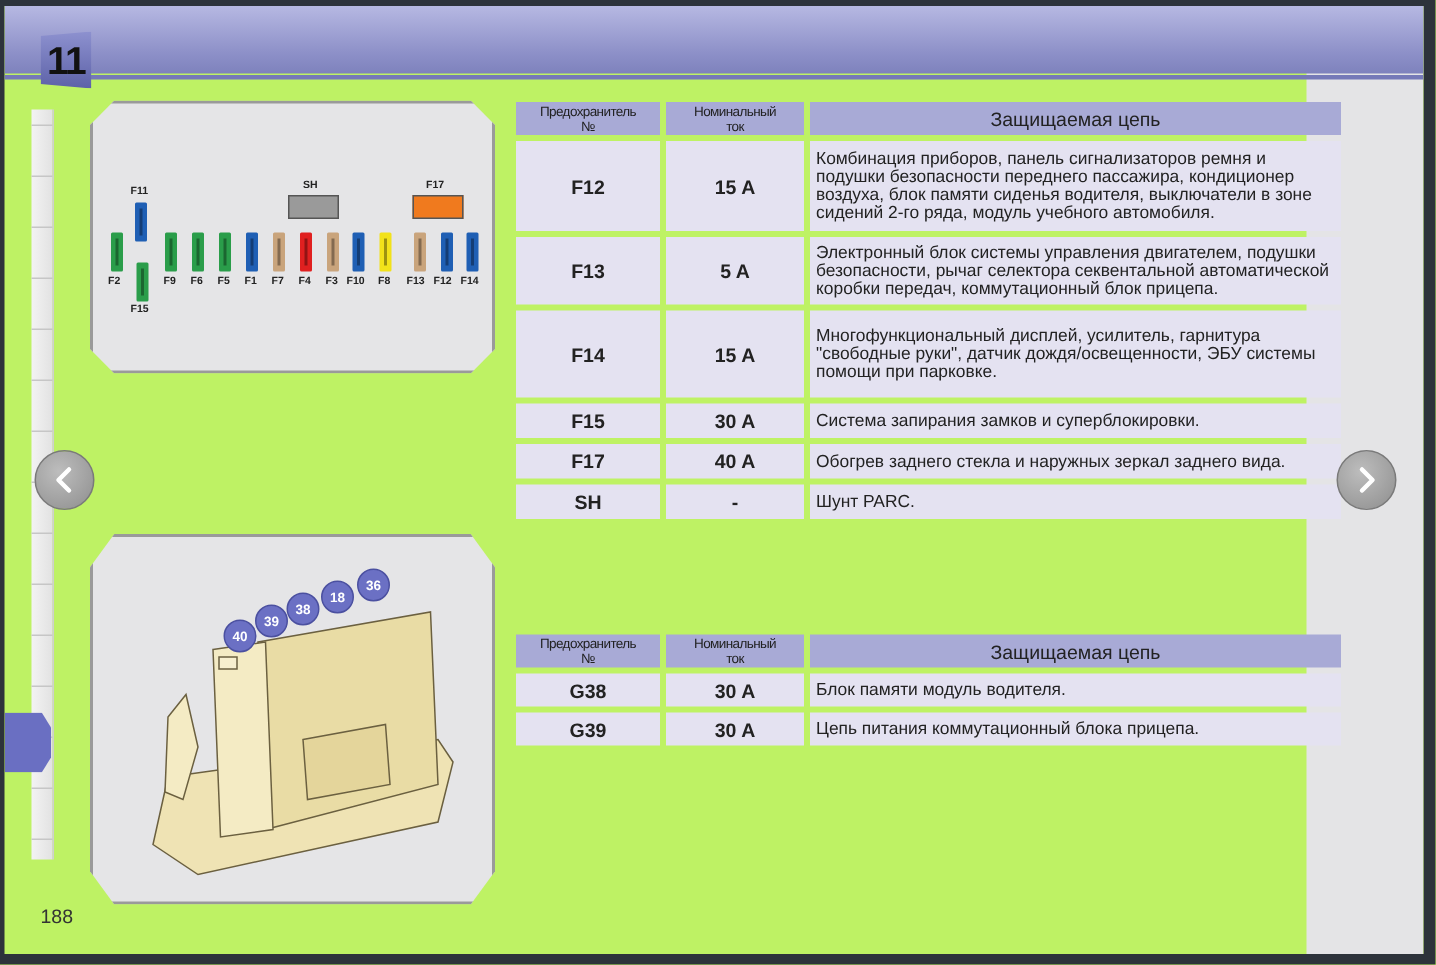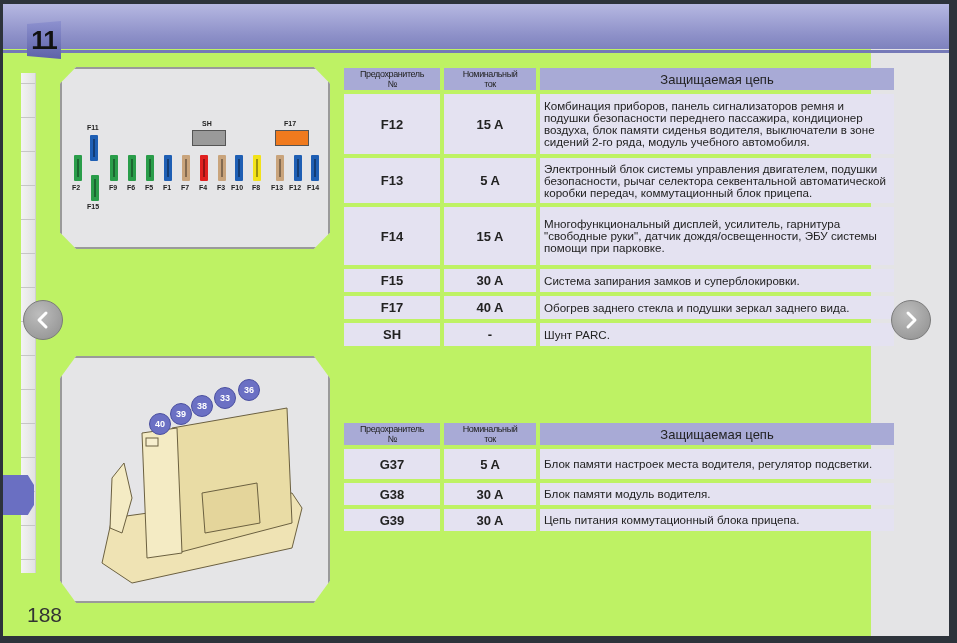--- a/index.html
+++ b/index.html
@@ -21,21 +21,21 @@
   .fuse::after{content:"";position:absolute;left:3px;top:4px;width:2px;height:18px;background:rgba(0,0,0,0.35);}
   .flabel{position:absolute;font-size:7px;font-weight:bold;color:#222;white-space:nowrap;}
   .hfuse{position:absolute;height:14px;border:1px solid #555;}
   table.ft{position:absolute;border-collapse:separate;border-spacing:4px;font-family:"Liberation Sans",sans-serif;}
   table.ft th{background:#a8aad6;color:#222;font-weight:normal;height:22px;padding:0 16px;}
   table.ft th.c1,table.ft th.c2{font-size:9px;letter-spacing:-0.4px;}
   table.ft th.c3{font-size:13px;}
   table.ft td{background:#e4e2f1;color:#222;font-size:12px;}
   table.ft td.id,table.ft td.amp{text-align:center;font-weight:bold;font-size:13px;}
   table.ft td.desc{font-size:11.6px;padding:2px 4px;line-height:12px;}
-  .page-number{position:absolute;left:24px;top:599px;font-size:21px;color:#333;}
+  .page-number{position:absolute;left:24px;top:599px;font-size:13px;color:#333;}
   .bubble{position:absolute;width:20px;height:20px;border-radius:50%;background:#6b70c4;color:#fff;font-size:9px;font-weight:bold;display:flex;align-items:center;justify-content:center;border:1px solid #4b50a0;}
 </style>
 </head>
 <body>
 
 <div class="page">
   <div class="right-shade"></div>
 
   <div class="header-bar"></div>
   <div class="header-line"></div>
@@ -103,21 +103,21 @@
       <polygon points="50,160 230,135 240,150 230,190 70,225 40,205" fill="#efe3b4" stroke="#6b6040" stroke-width="1"></polygon>
       <polygon points="110,70 225,50 230,165 115,195" fill="#e9dca5" stroke="#6b6040" stroke-width="1"></polygon>
       <polygon points="80,75 115,70 120,195 85,200" fill="#f4ebc4" stroke="#6b6040" stroke-width="1"></polygon>
       <polygon points="50,120 62,105 70,140 60,175 48,170" fill="#f4ebc4" stroke="#6b6040" stroke-width="1"></polygon>
       <rect x="84" y="80" width="12" height="8" fill="#f7efcf" stroke="#6b6040"></rect>
       <polygon points="140,135 195,125 198,165 143,175" fill="#e4d59b" stroke="#6b6040" stroke-width="1"></polygon>
     </svg>
     <div class="bubble" style="left:87px;top:55px;">40</div>
     <div class="bubble" style="left:108px;top:45px;">39</div>
     <div class="bubble" style="left:129px;top:37px;">38</div>
-    <div class="bubble" style="left:152px;top:29px;">33</div>
+    <div class="bubble" style="left:152px;top:29px;">18</div>
     <div class="bubble" style="left:176px;top:21px;">36</div>
   </div>
 
   <table class="ft" style="left:337px;top:60px;width:558px;">
     <colgroup>
         <col style="width:93px">
         <col style="width:92px">
         <col>
       </colgroup>
     <thead>
@@ -144,21 +144,21 @@
         <td class="desc">Многофункциональный дисплей, усилитель, гарнитура "свободные руки", датчик дождя/освещенности, ЭБУ системы помощи при парковке.</td>
       </tr>
       <tr style="height:23px;">
         <td class="id">F15</td>
         <td class="amp">30 A</td>
         <td class="desc">Система запирания замков и суперблокировки.</td>
       </tr>
       <tr style="height:23px;">
         <td class="id">F17</td>
         <td class="amp">40 A</td>
-        <td class="desc">Обогрев заднего стекла и подушки зеркал заднего вида.</td>
+        <td class="desc">Обогрев заднего стекла и наружных зеркал заднего вида.</td>
       </tr>
       <tr style="height:23px;">
         <td class="id">SH</td>
         <td class="amp">-</td>
         <td class="desc">Шунт PARC.</td>
       </tr>
     </tbody>
   </table>
 
   <table class="ft" style="left:337px;top:415px;width:558px;">
@@ -168,25 +168,20 @@
         <col>
       </colgroup>
     <thead>
       <tr>
         <th class="c1">Предохранитель №</th>
         <th class="c2">Номинальный ток</th>
         <th class="c3">Защищаемая цепь</th>
       </tr>
     </thead>
     <tbody>
-      <tr style="height:30px;">
-        <td class="id">G37</td>
-        <td class="amp">5 A</td>
-        <td class="desc">Блок памяти настроек места водителя, регулятор подсветки.</td>
-      </tr>
       <tr style="height:22px;">
         <td class="id">G38</td>
         <td class="amp">30 A</td>
         <td class="desc">Блок памяти модуль водителя.</td>
       </tr>
       <tr style="height:22px;">
         <td class="id">G39</td>
         <td class="amp">30 A</td>
         <td class="desc">Цепь питания коммутационный блока прицепа.</td>
       </tr>

